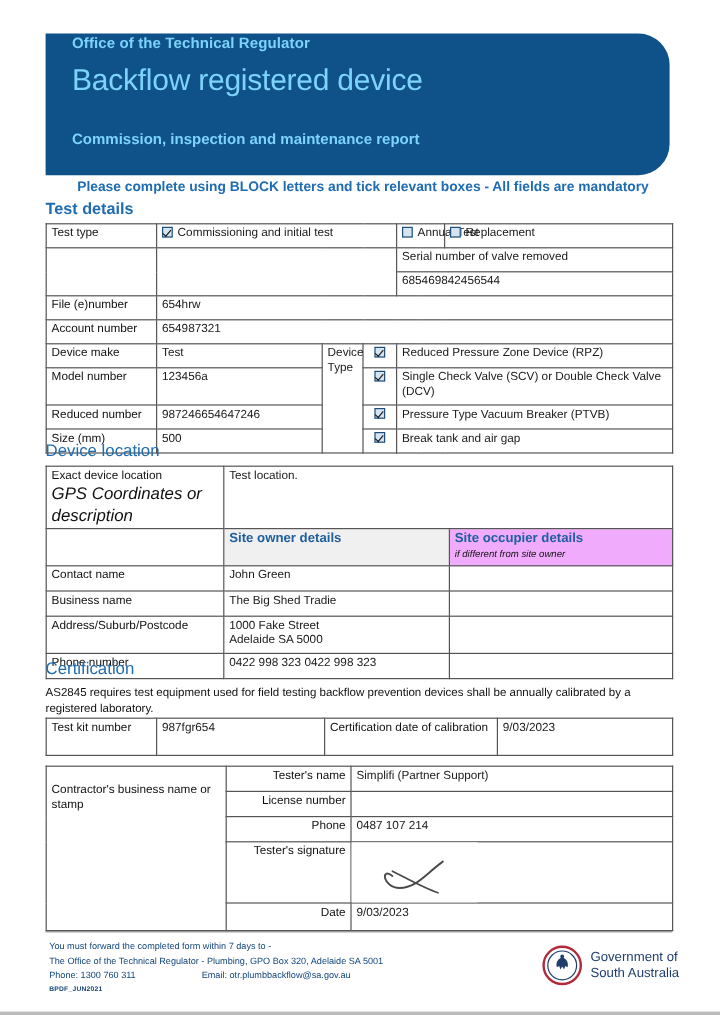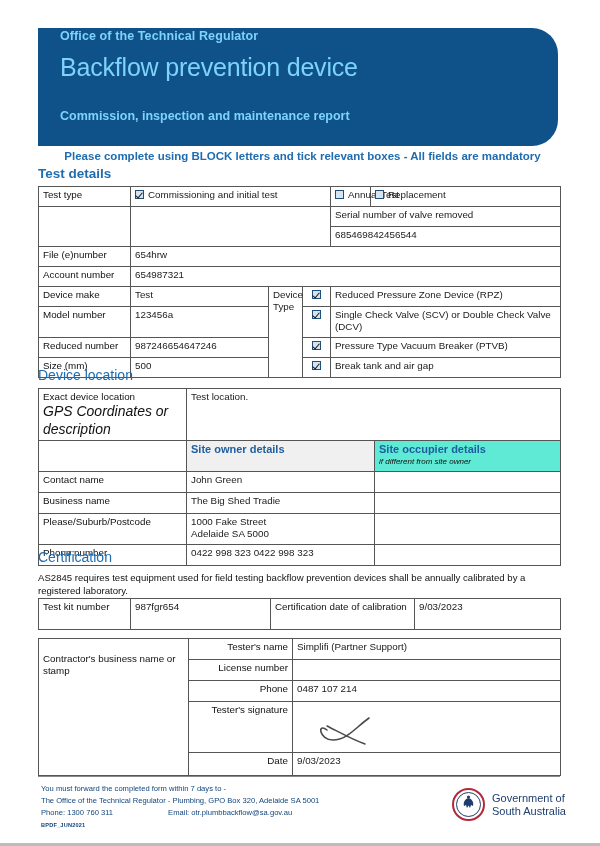--- a/index.html
+++ b/index.html
@@ -234,21 +234,21 @@
     line-height: 1.18;
   }
 </style>
 </head>
 <body>
 
 <div class="page">
 
   <div class="banner">
     <div class="banner-eyebrow">Office of the Technical Regulator</div>
-    <div class="banner-title">Backflow prevention device</div>
+    <div class="banner-title">Backflow registered device</div>
     <div class="banner-sub">Commission, inspection and maintenance report</div>
   </div>
 
   <div class="instruction">Please complete using BLOCK letters and tick relevant boxes - All fields are mandatory</div>
 
   <div class="section-head bold" style="left:38px; top:166px;">Test details</div>
 
   <table class="form" style="left:38px; top:186px; width:522px;">
     <colgroup>
       <col style="width:92px">
@@ -344,37 +344,37 @@
       <tr>
         <td class="lbl" style="height:26px;">
           <span>Exact device location</span>
           <span class="small-ital">GPS Coordinates or description</span>
         </td>
         <td class="val" colspan="2">Test location.</td>
       </tr>
       <tr>
         <td class="blank" style="height:26px;">&nbsp;</td>
         <td class="blue-head" style="background:#f0f0f0;">Site owner details</td>
-        <td style="background:#5eead4;">
+        <td style="background:#f0abfc;">
           <span class="blue-head">Site occupier details</span>
           <span class="blue-head-sub">if different from site owner</span>
         </td>
       </tr>
       <tr>
         <td class="lbl" style="height:16px;">Contact name</td>
         <td class="val">John Green</td>
         <td class="grey"></td>
       </tr>
       <tr>
         <td class="lbl" style="height:16px;">Business name</td>
         <td class="val">The Big Shed Tradie</td>
         <td class="grey"></td>
       </tr>
       <tr>
-        <td class="lbl" style="height:26px;">Please/Suburb/Postcode</td>
+        <td class="lbl" style="height:26px;">Address/Suburb/Postcode</td>
         <td class="val" style="white-space:pre-line;">1000 Fake Street
 Adelaide SA 5000</td>
         <td class="grey"></td>
       </tr>
       <tr>
         <td class="lbl" style="height:16px;margin-top:32px;">Phone number</td>
         <td class="val">0422 998 323  0422 998 323</td>
         <td class="grey"></td>
       </tr>
     </tbody>

